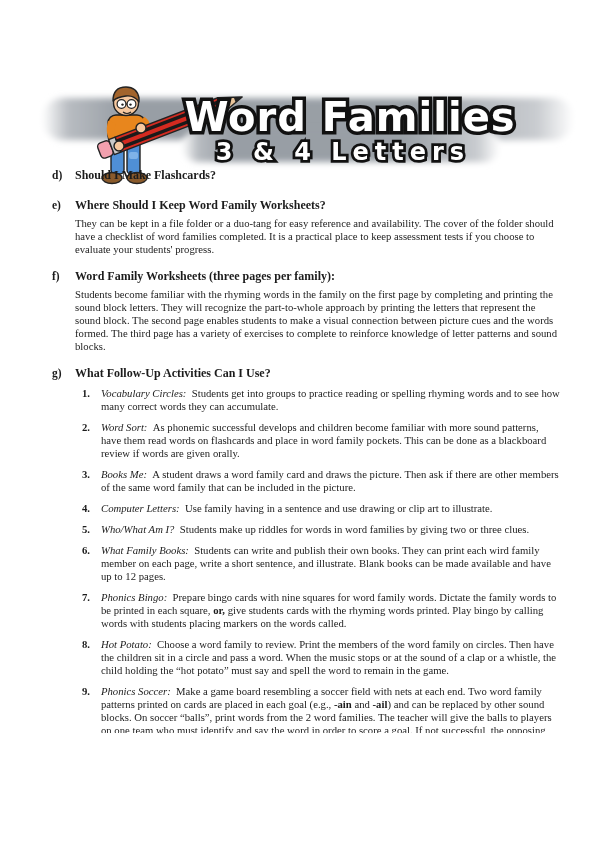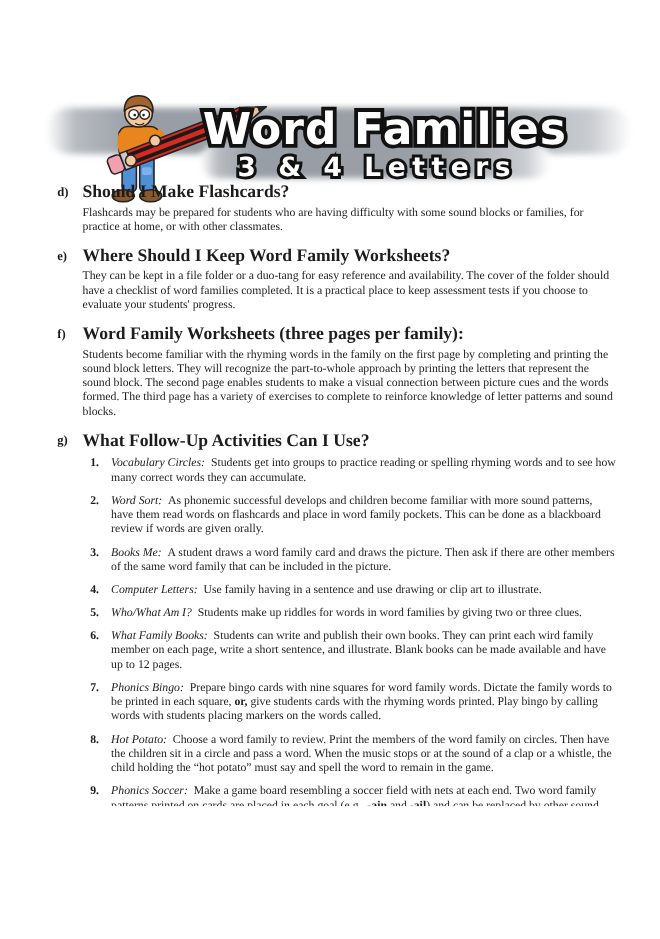--- a/index.html
+++ b/index.html
@@ -17,21 +17,21 @@
   .content{
     position:absolute;top:168px;left:52px;width:508px;
     font-size:10.7px;line-height:13px;
   }
   .section{display:flex;margin-bottom:11px;}
   .sec-label{
     flex:0 0 23px;font-weight:bold;font-size:11.5px;line-height:14px;
   }
   .sec-body{flex:1;min-width:0;}
   .sec-heading{
-    margin:0 0 5px 0;font-size:16px;line-height:14px;font-weight:bold;
+    margin:0 0 5px 0;font-size:12px;line-height:14px;font-weight:bold;
   }
   .para{margin:0 0 2px 0;text-align:left;}
   .activities{margin-top:7px;margin-left:7px;}
   .activity{display:flex;margin-bottom:8px;}
   .act-num{flex:0 0 14px;font-weight:bold;margin-right:5px;text-align:left;}
   .act-body{flex:1;min-width:0;}
   .act-title{font-style:italic;}
   .act-title::after{content:"\00a0\00a0";}
   .seg-bold{font-weight:bold;}
   
@@ -118,21 +118,20 @@
       <text x="350" y="131" text-anchor="middle" font-family="DejaVu Sans, sans-serif" font-size="40" font-weight="bold" fill="#ffffff" stroke="#111111" stroke-width="7" paint-order="stroke" letter-spacing="1">Word Families</text>
       <text x="343" y="160" text-anchor="middle" font-family="DejaVu Sans, sans-serif" font-size="24" font-weight="bold" fill="#ffffff" stroke="#111111" stroke-width="5.5" paint-order="stroke" letter-spacing="6">3 &amp; 4 Letters</text>
     </svg>
   </div>
 
   <main class="content">
   <div class="section">
     <div class="sec-label">d)</div>
     <div class="sec-body">
       <h3 class="sec-heading">Should I Make Flashcards?</h3>
-    <p class="para">Flashcards may be prepared for students who are having difficulty with some sound blocks or families, for practice at home, or with other classmates.</p>
         </div>
   </div>
 
   <div class="section">
     <div class="sec-label">e)</div>
     <div class="sec-body">
       <h3 class="sec-heading">Where Should I Keep Word Family Worksheets?</h3>
     <p class="para">They can be kept in a file folder or a duo-tang for easy reference and availability. The cover of the folder should have a checklist of word families completed. It is a practical place to keep assessment tests if you choose to evaluate your students' progress.</p>
         </div>
   </div>

